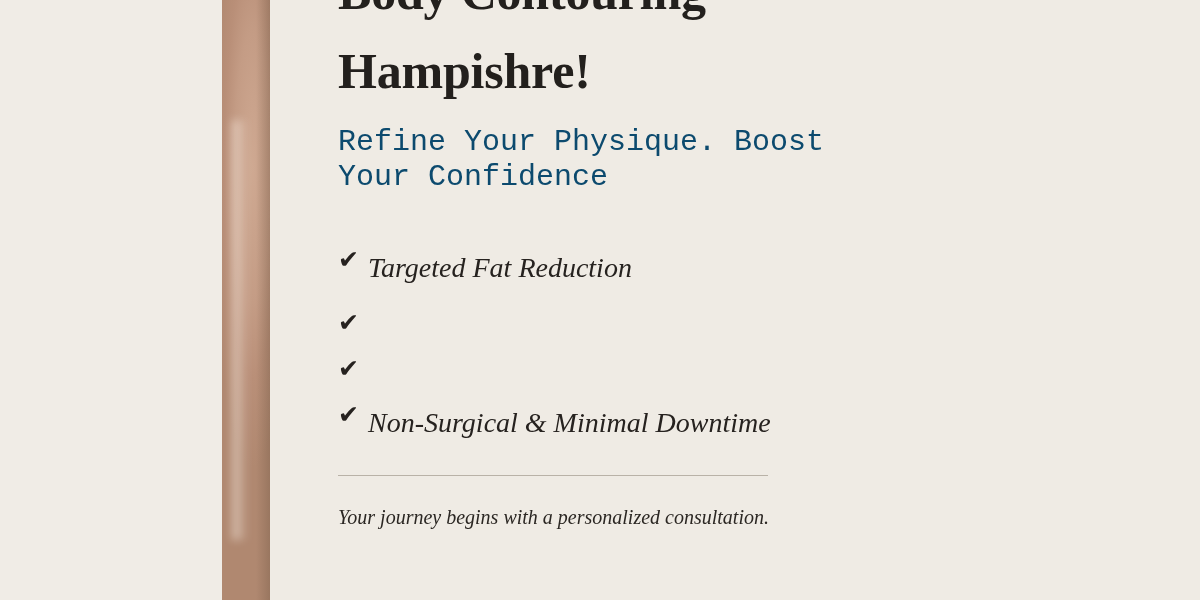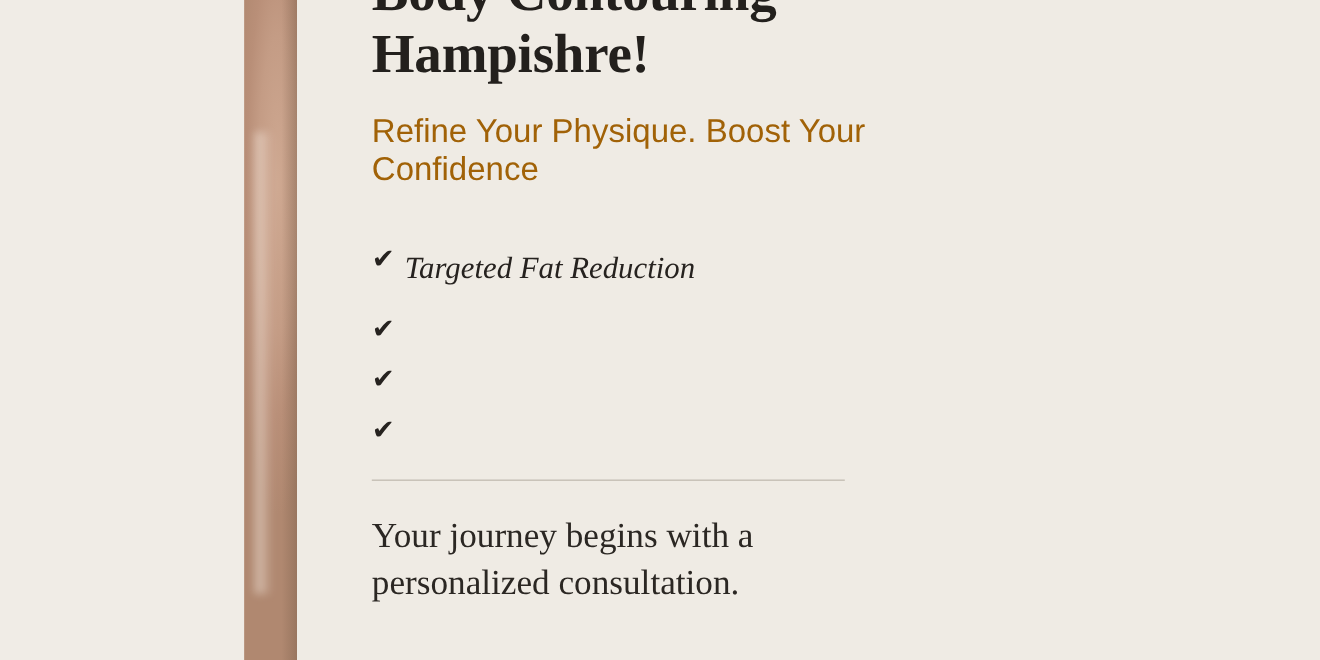--- a/index.html
+++ b/index.html
@@ -85,27 +85,28 @@
     font-family: "Liberation Serif", serif;
     font-weight: bold;
     font-size: 50px;
     line-height: 1.12;
     color: #23201d;
     letter-spacing: -0.2px;
     margin: 0;
   }
   .headline .line2 {
     display: block;
+    margin-top: 23px;
   }
   .subhead {
     margin: 26px 0 0 0;
-    font-family: Liberation Sans, sans-serif;
+    font-family: Liberation Mono, monospace;
     font-size: 30px;
     line-height: 1.18;
-    color: #a16207;
+    color: #0c4a6e;
     font-weight: normal;
     max-width: 520px;
   }
   .benefits {
     list-style: none;
     margin: 50px 0 0 0;
     padding: 0;
   }
   .benefits li {
     display: flex;
@@ -128,21 +129,22 @@
     font-style: italic;
   }
   .divider {
     margin-top: 30px;
     width: 430px;
     height: 1px;
     background: #b9b2a7;
   }
   .note {
     margin-top: 28px;
-    font-size: 32px;
+    font-style: italic;
+    font-size: 20px;
     line-height: 1.35;
     color: #2b2723;
     max-width: 500px;
   }
 </style>
 </head>
 <body>
 
 <div class="poster">
 
@@ -170,20 +172,21 @@
           <span class="btext">Targeted Fat Reduction</span>
         </li>
         <li>
           <span class="check">✔</span>
         </li>
         <li>
           <span class="check">✔</span>
         </li>
         <li>
           <span class="check">✔</span>
+          <span class="btext">Non-Surgical &amp; Minimal Downtime</span>
         </li>
       </ul>
 
       <div class="divider"></div>
 
       <p class="note">Your journey begins with a personalized consultation.</p>
 
     </div>
   </div>
 

